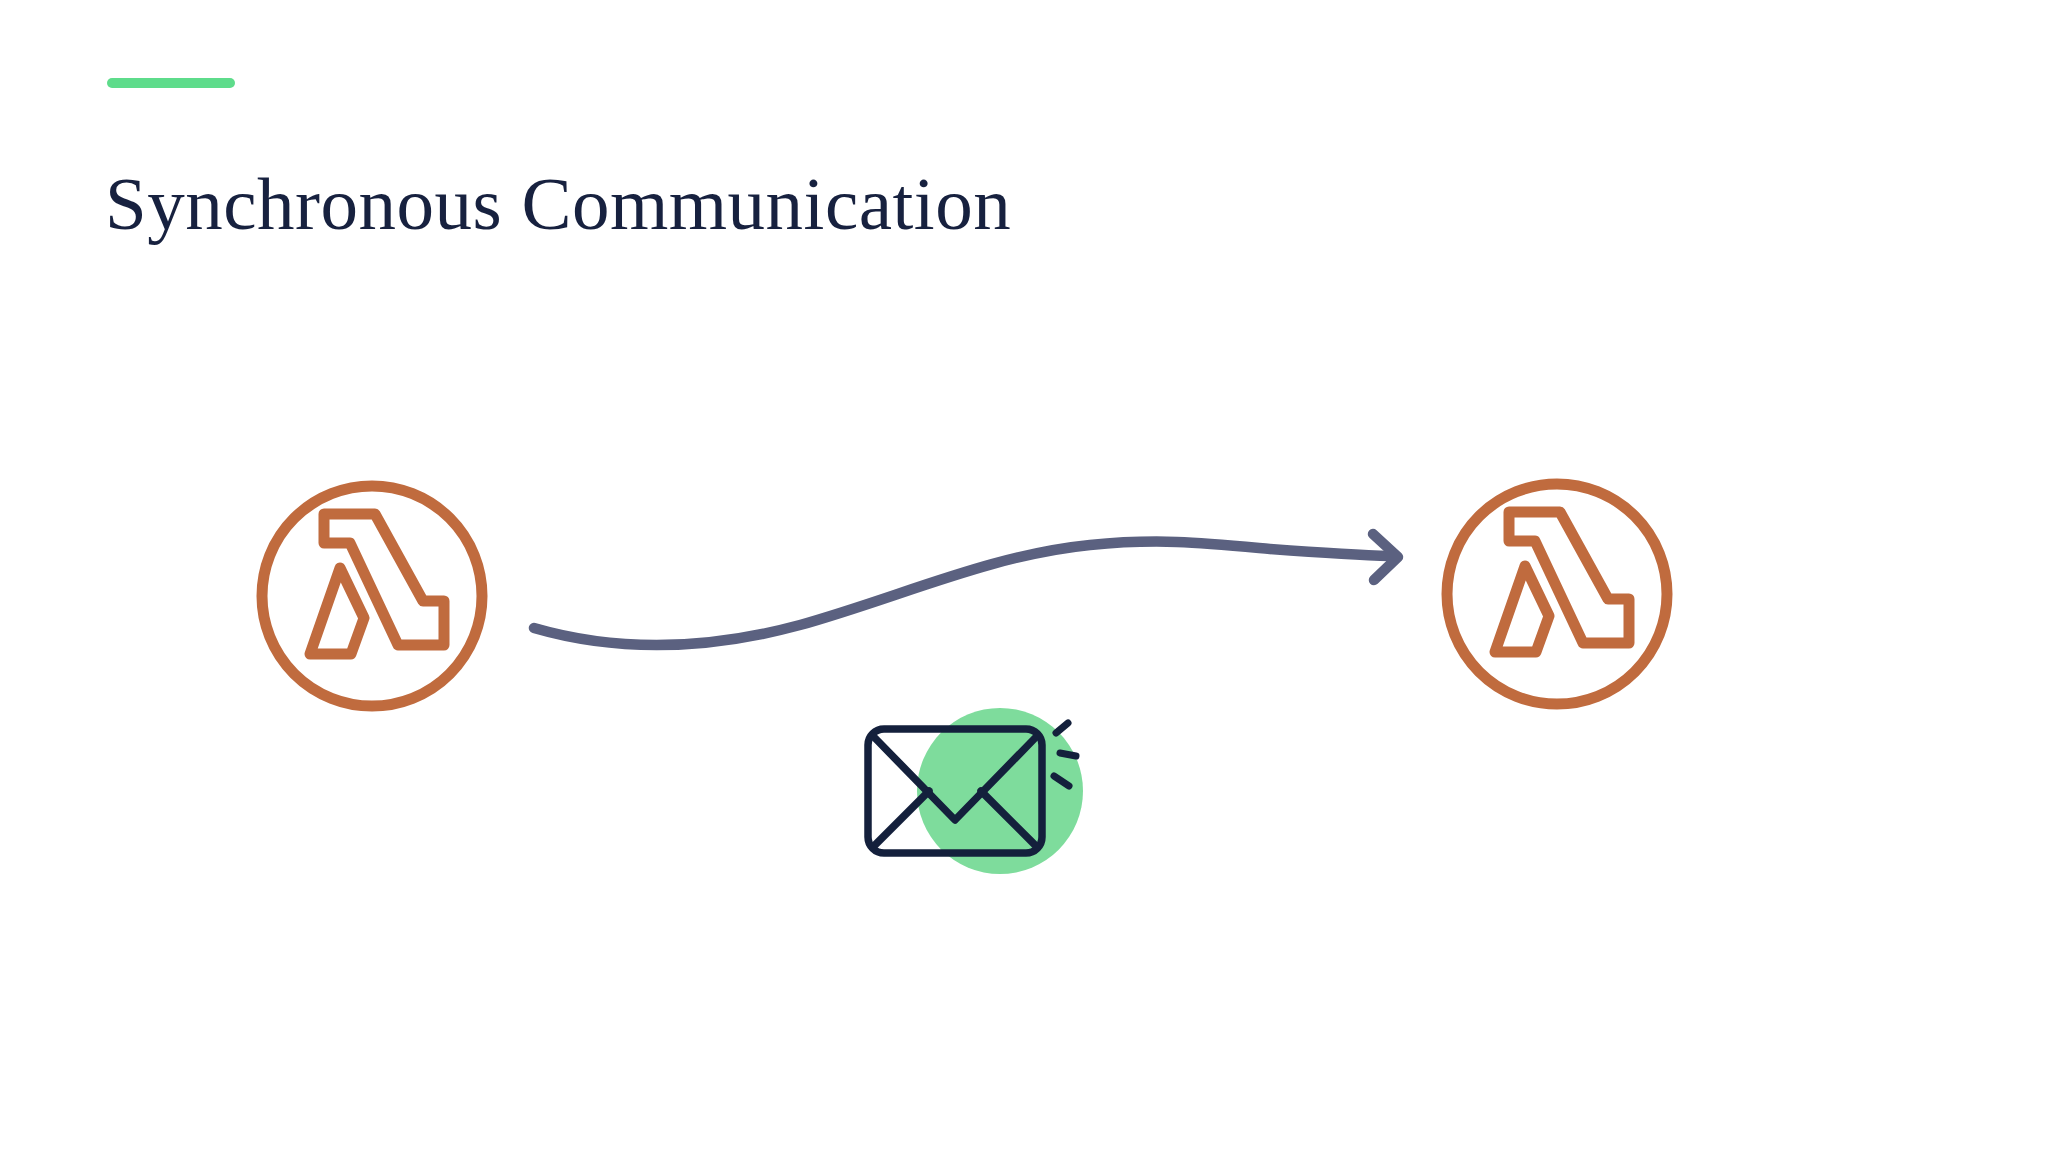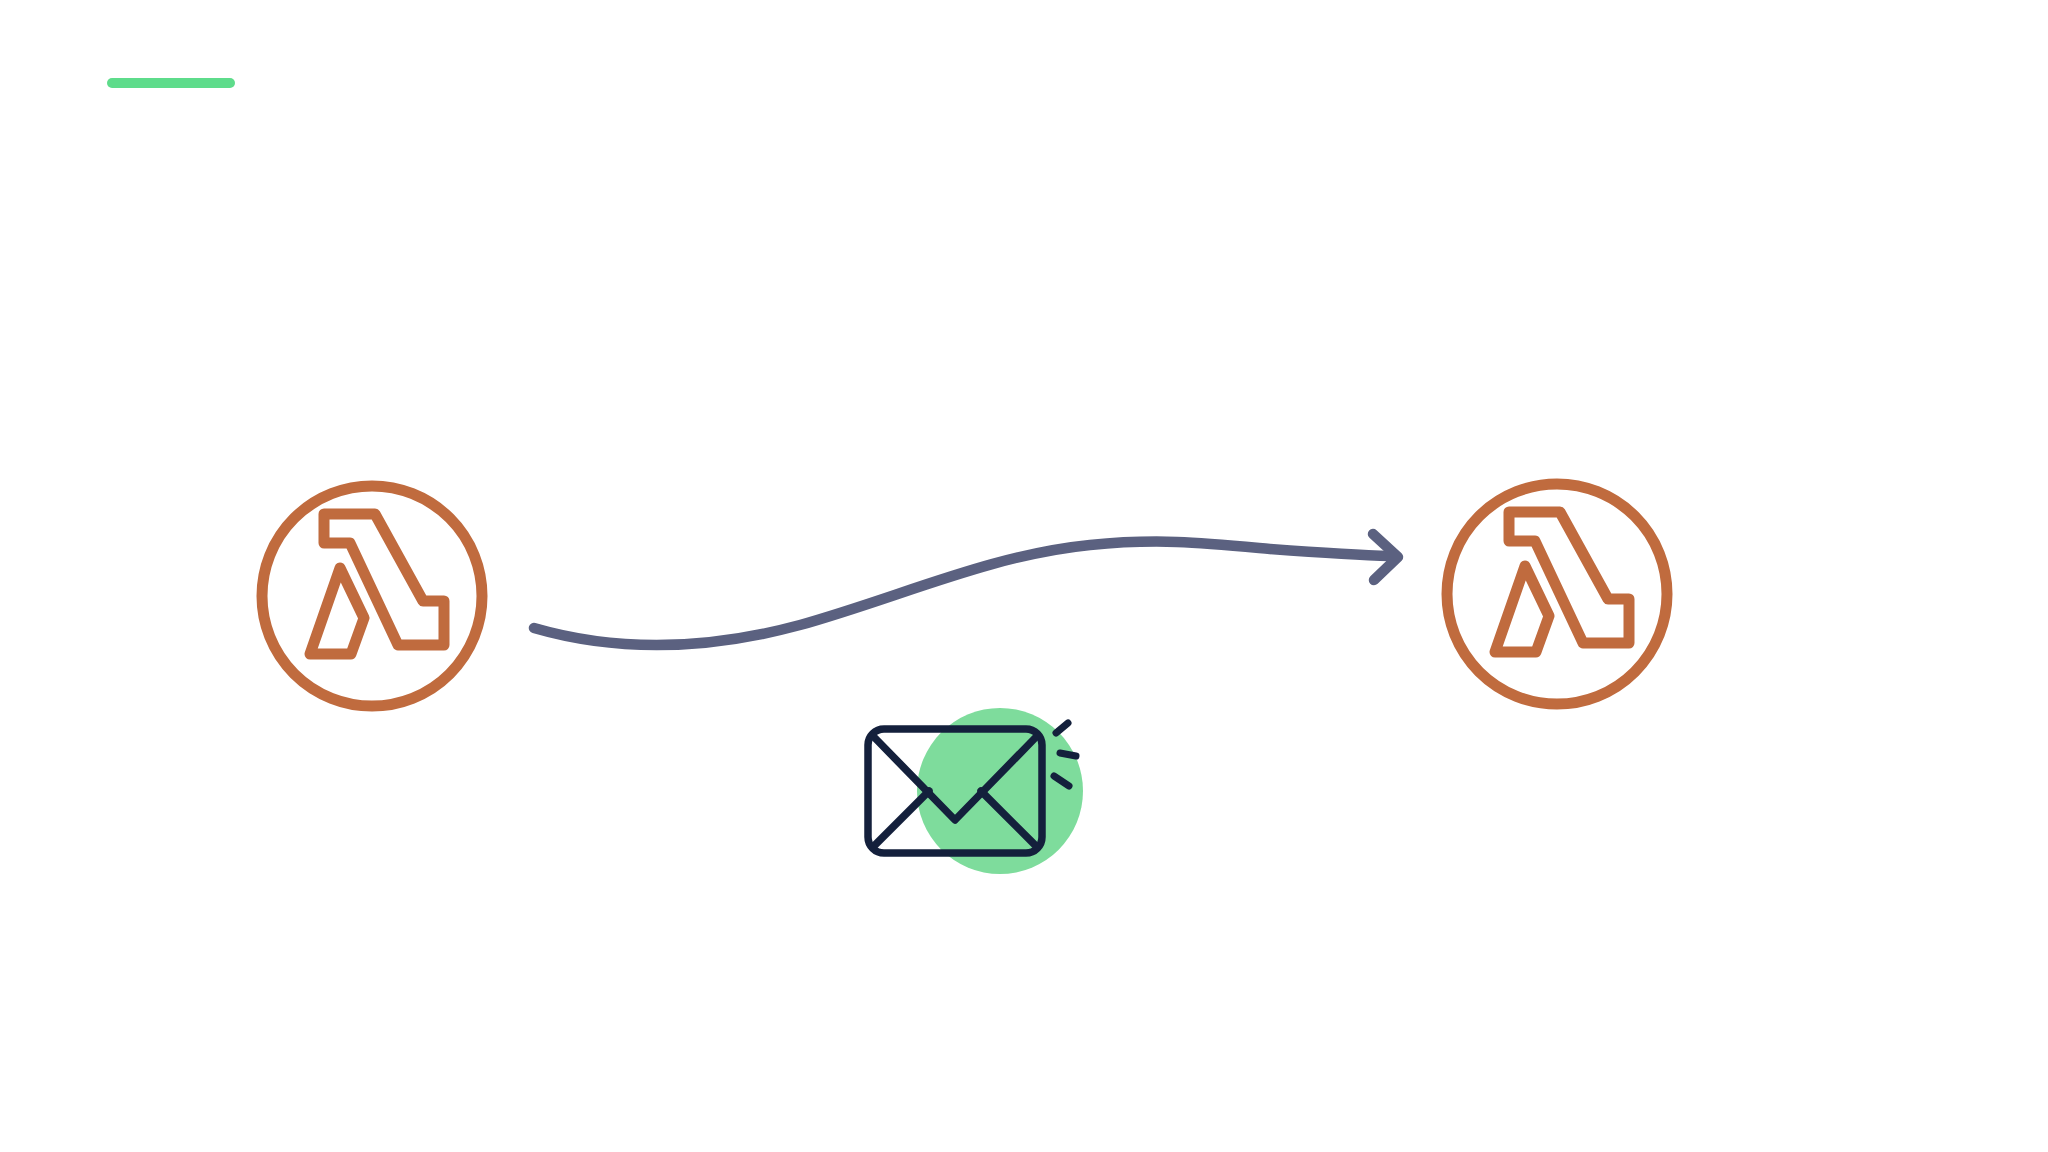--- a/index.html
+++ b/index.html
@@ -27,20 +27,21 @@
     position:absolute;left:0;top:0;width:2048px;height:1152px;
   }
 </style>
 </head>
 <body>
 
 <div class="stage">
 
   <div class="accent-bar"></div>
 
+  <h1 class="title">Synchronous Communication</h1>
 
   <svg class="diagram-svg" viewBox="0 0 2048 1152" xmlns="http://www.w3.org/2000/svg">
 
     <g transform="translate(256,480)" fill="none" stroke="var(--lambda-orange,#c06b3e)" stroke-width="11" stroke-linejoin="round" stroke-linecap="round">
       <circle cx="116" cy="116" r="110"></circle>
       <path d="M 68 34 L 119 34 L 167 121 L 188 121 L 188 165 L 142 165 L 94 63 L 68 63 Z"></path>
       <path d="M 84 88 L 108 138 L 95 174 L 54 174 Z"></path>
     </g>
 
     <g transform="translate(1441,478)" fill="none" stroke="var(--lambda-orange,#c06b3e)" stroke-width="11" stroke-linejoin="round" stroke-linecap="round">

